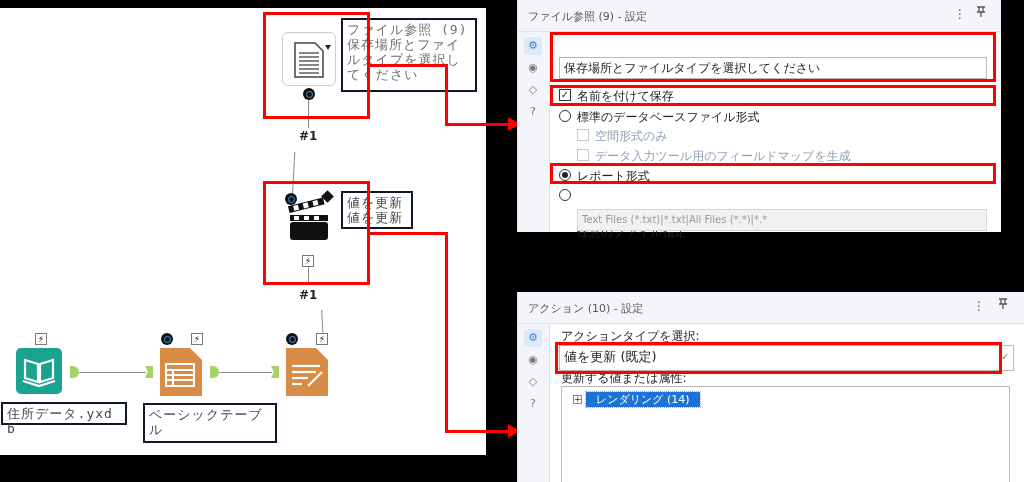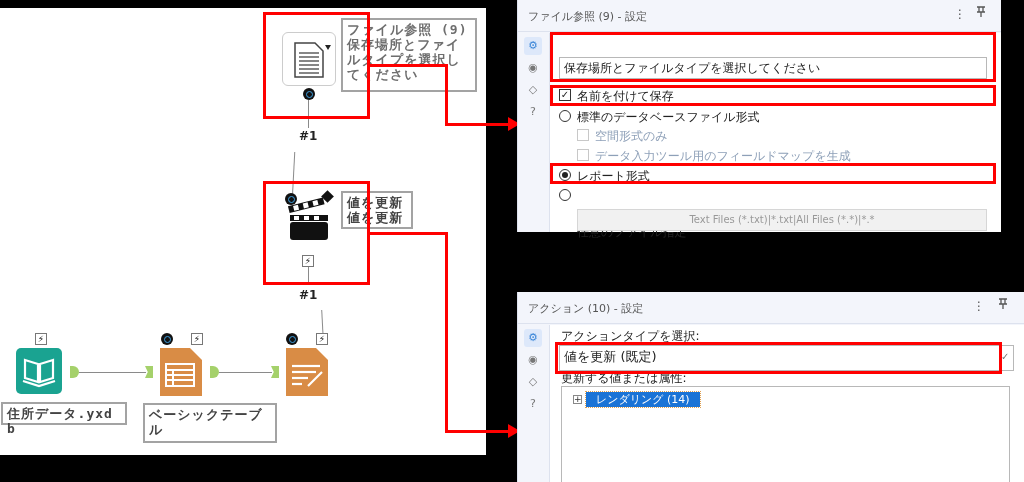--- a/index.html
+++ b/index.html
@@ -3,22 +3,22 @@
   <meta charset="utf-8">
   <style>
     * { box-sizing: border-box; margin: 0; padding: 0; }
     html, body { width: 1024px; height: 482px; background: #000; overflow: hidden; }
     body { position: relative; font-family: "DejaVu Sans", sans-serif; color: #222; }
 
     
     .canvas { position: absolute; left: 0; top: 8px; width: 486px; height: 447px; background: #fff; }
     .abs { position: absolute; }
     .annot {
-      position: absolute; border: 2px solid #a3a3a3; background: #fff;
-      font-family: "DejaVu Sans Mono", monospace; font-weight: bold; color: #6e6e6e;
+      position: absolute; border: 2px solid #0f172a; background: #fff;
+      font-family: "DejaVu Sans Mono", monospace; font-weight: normal; color: #6e6e6e;
       font-size: 13px; line-height: 15px; padding: 2px 4px; letter-spacing: 1px;
       white-space: pre-wrap; word-break: break-all;
     }
     .annot.dark { color: #444; }
     .conn-label { position: absolute; font-size: 12px; font-weight: bold; color: #222; font-family: "DejaVu Sans", sans-serif; }
     .qbadge {
       position: absolute; width: 12px; height: 12px; border-radius: 50%; background: #111;
       display: flex; align-items: center; justify-content: center;
     }
     .qbadge::after { content: ""; width: 5px; height: 5px; border-radius: 50%; border: 1.5px solid #3fa0e0; background: #111; }
@@ -45,21 +45,21 @@
       font-size: 11px; line-height: 18px; text-align: center; color: #777;
     }
     .side-icon.active { background: #dde8fa; color: #3b86d8; }
     .content { position: absolute; left: 32px; top: 33px; right: 0; bottom: 0; background: #fff; }
     .lbl { position: absolute; font-size: 12px; color: #222; white-space: nowrap; }
     .lbl.dim { color: #8ea0b8; }
     .textbox {
       position: absolute; border: 1px solid #b8b8b8; background: #fff;
       font-size: 12px; padding: 2px 4px; color: #222; white-space: nowrap; overflow: hidden;
     }
-    .textbox.disabled { background: #f1f1f1; color: #999; font-size: 10px; border-color: #d6d6d6; text-align: center; }
+    .textbox.disabled { background: #f1f1f1; color: #999; font-size: 10px; border-color: #d6d6d6; }
     .chk { position: absolute; width: 12px; height: 12px; border: 1px solid #333; background: #fff; font-size: 10px; line-height: 10px; text-align: center; }
     .chk.dim { border-color: #c8c8c8; }
     .radio { position: absolute; width: 12px; height: 12px; border: 1px solid #333; border-radius: 50%; background: #fff; }
     .radio.on::after { content: ""; position: absolute; left: 2px; top: 2px; width: 6px; height: 6px; border-radius: 50%; background: #222; }
     .tree { position: absolute; border: 1px solid #b8b8b8; background: #fff; }
     .tree-plus { position: absolute; width: 9px; height: 9px; border: 1px solid #888; font-size: 9px; line-height: 7px; text-align: center; color: #333; background: #fff; }
     .tree-node { position: absolute; background: #1a73d6; color: #fff; font-size: 11px; padding: 0 10px; height: 15px; line-height: 15px; outline: 1px dotted #e0a050; }
     .select-chev { position: absolute; font-size: 10px; color: #777; }
   </style>
 </head>

